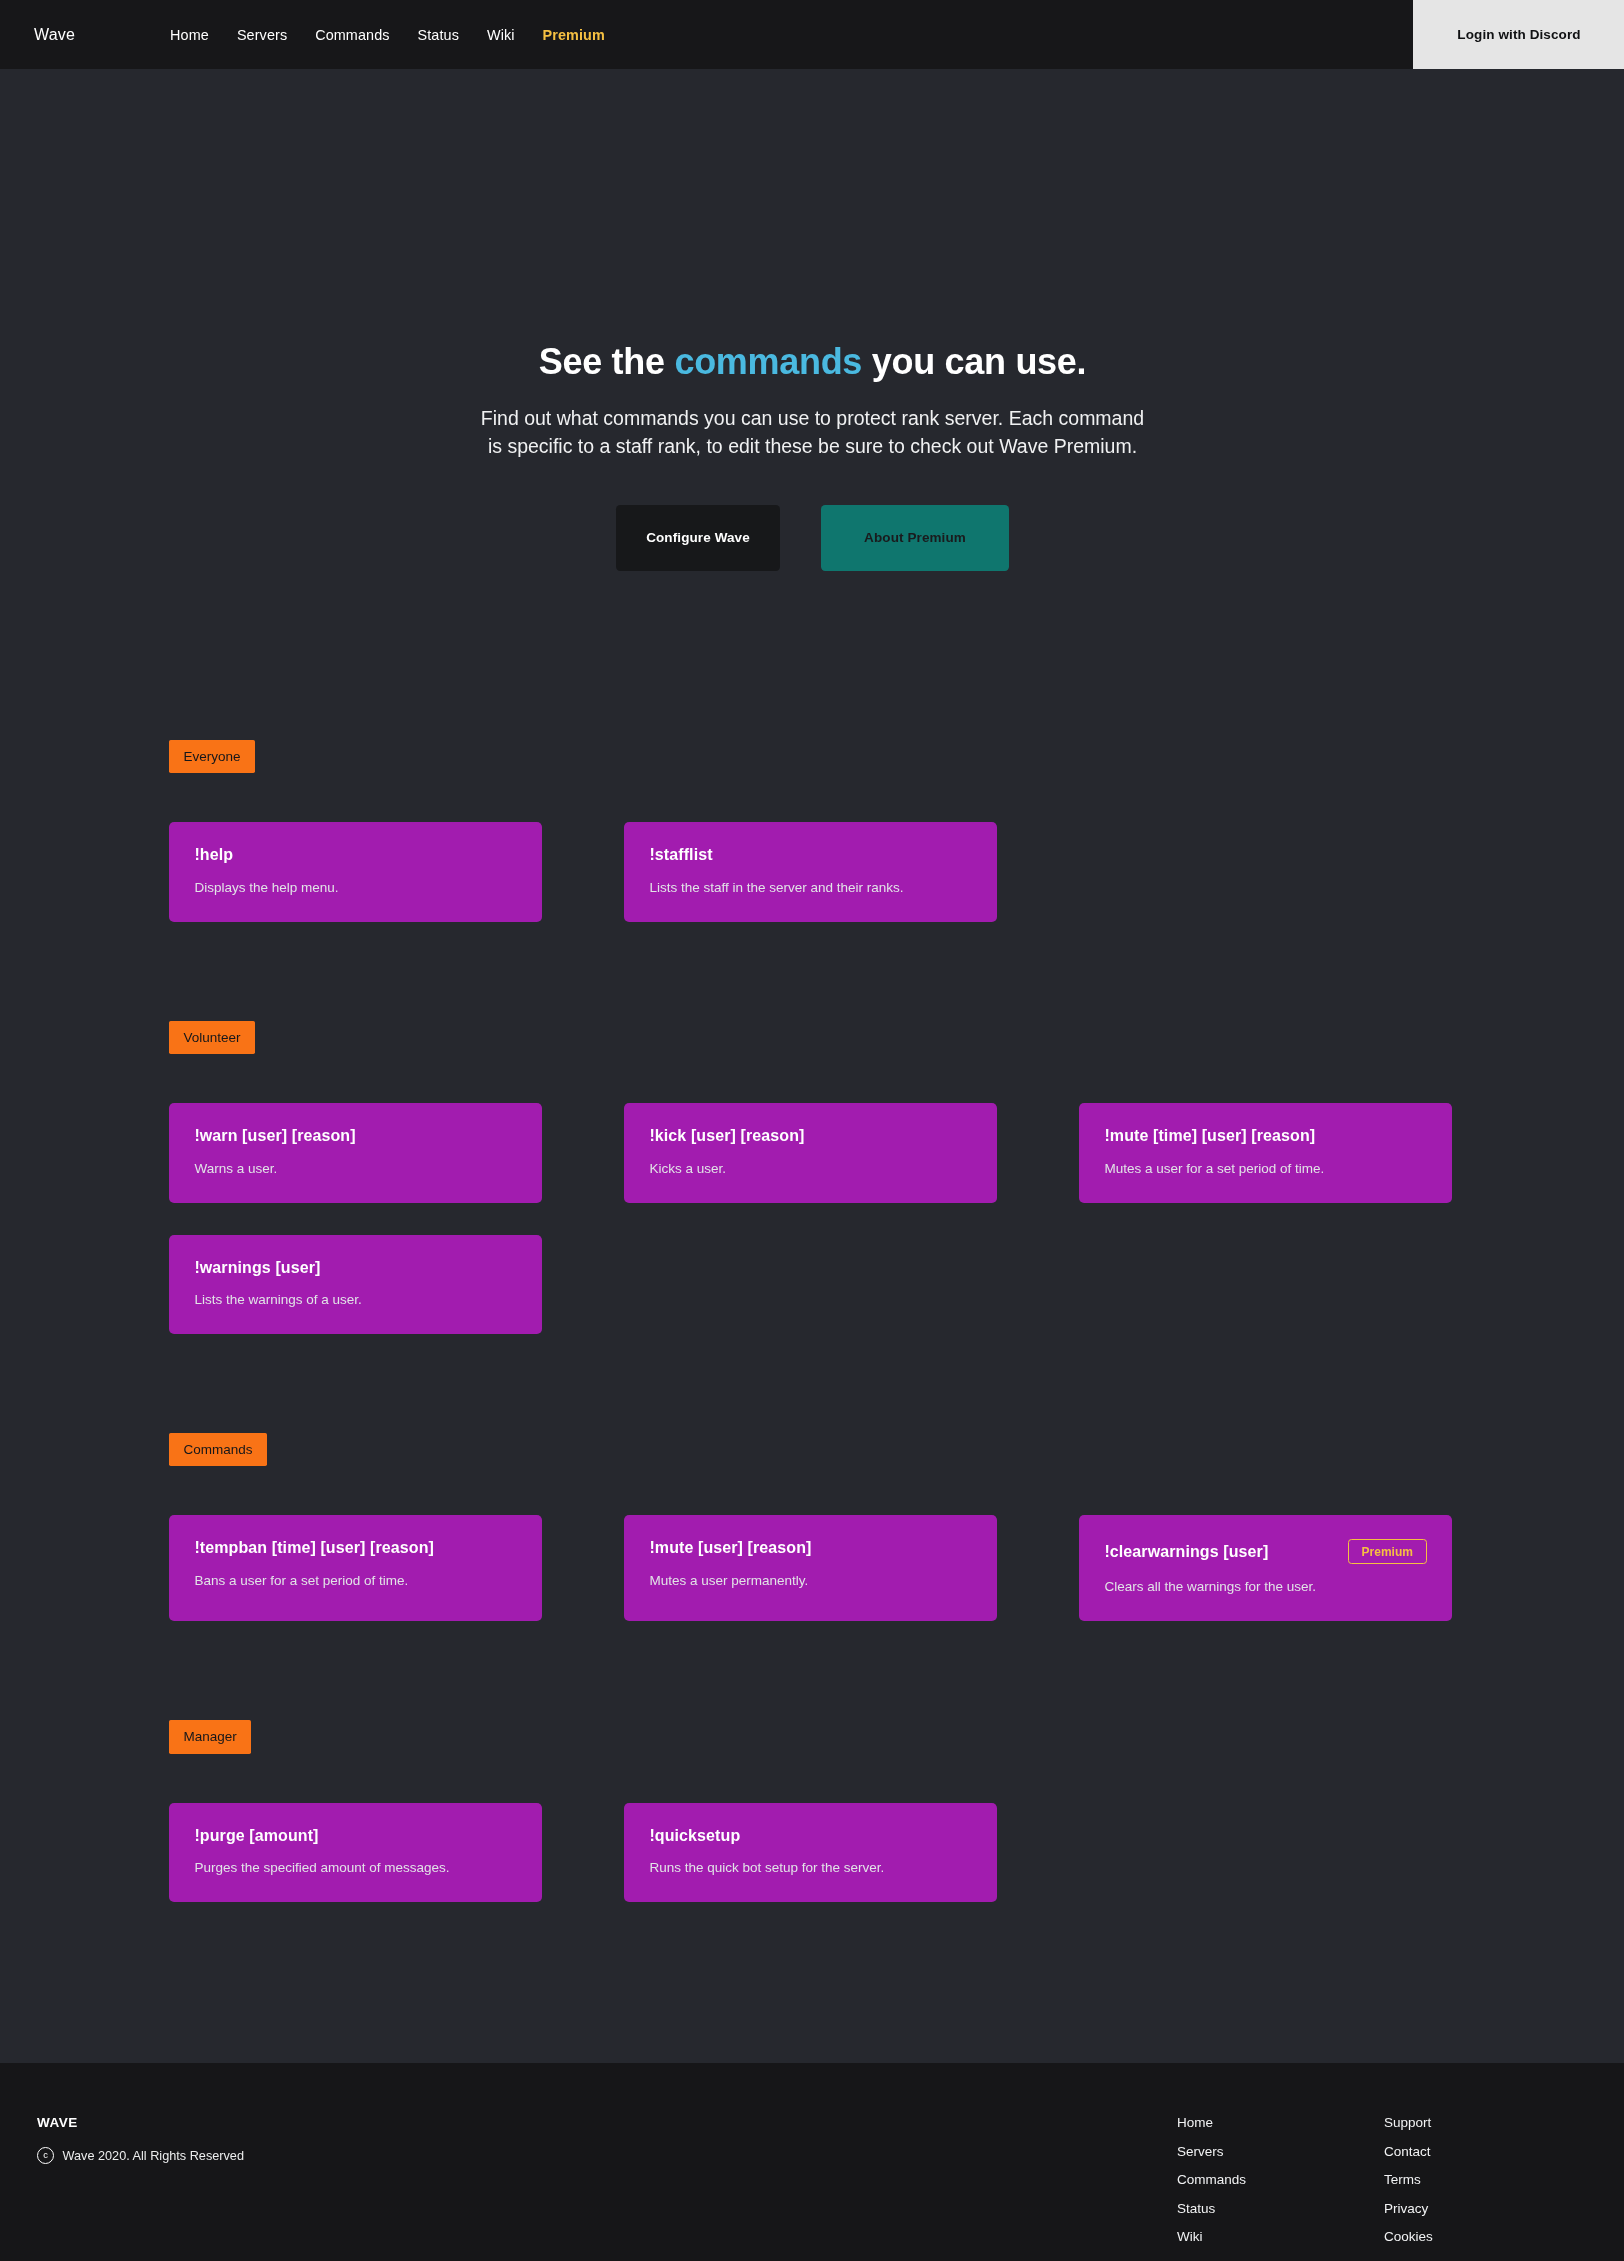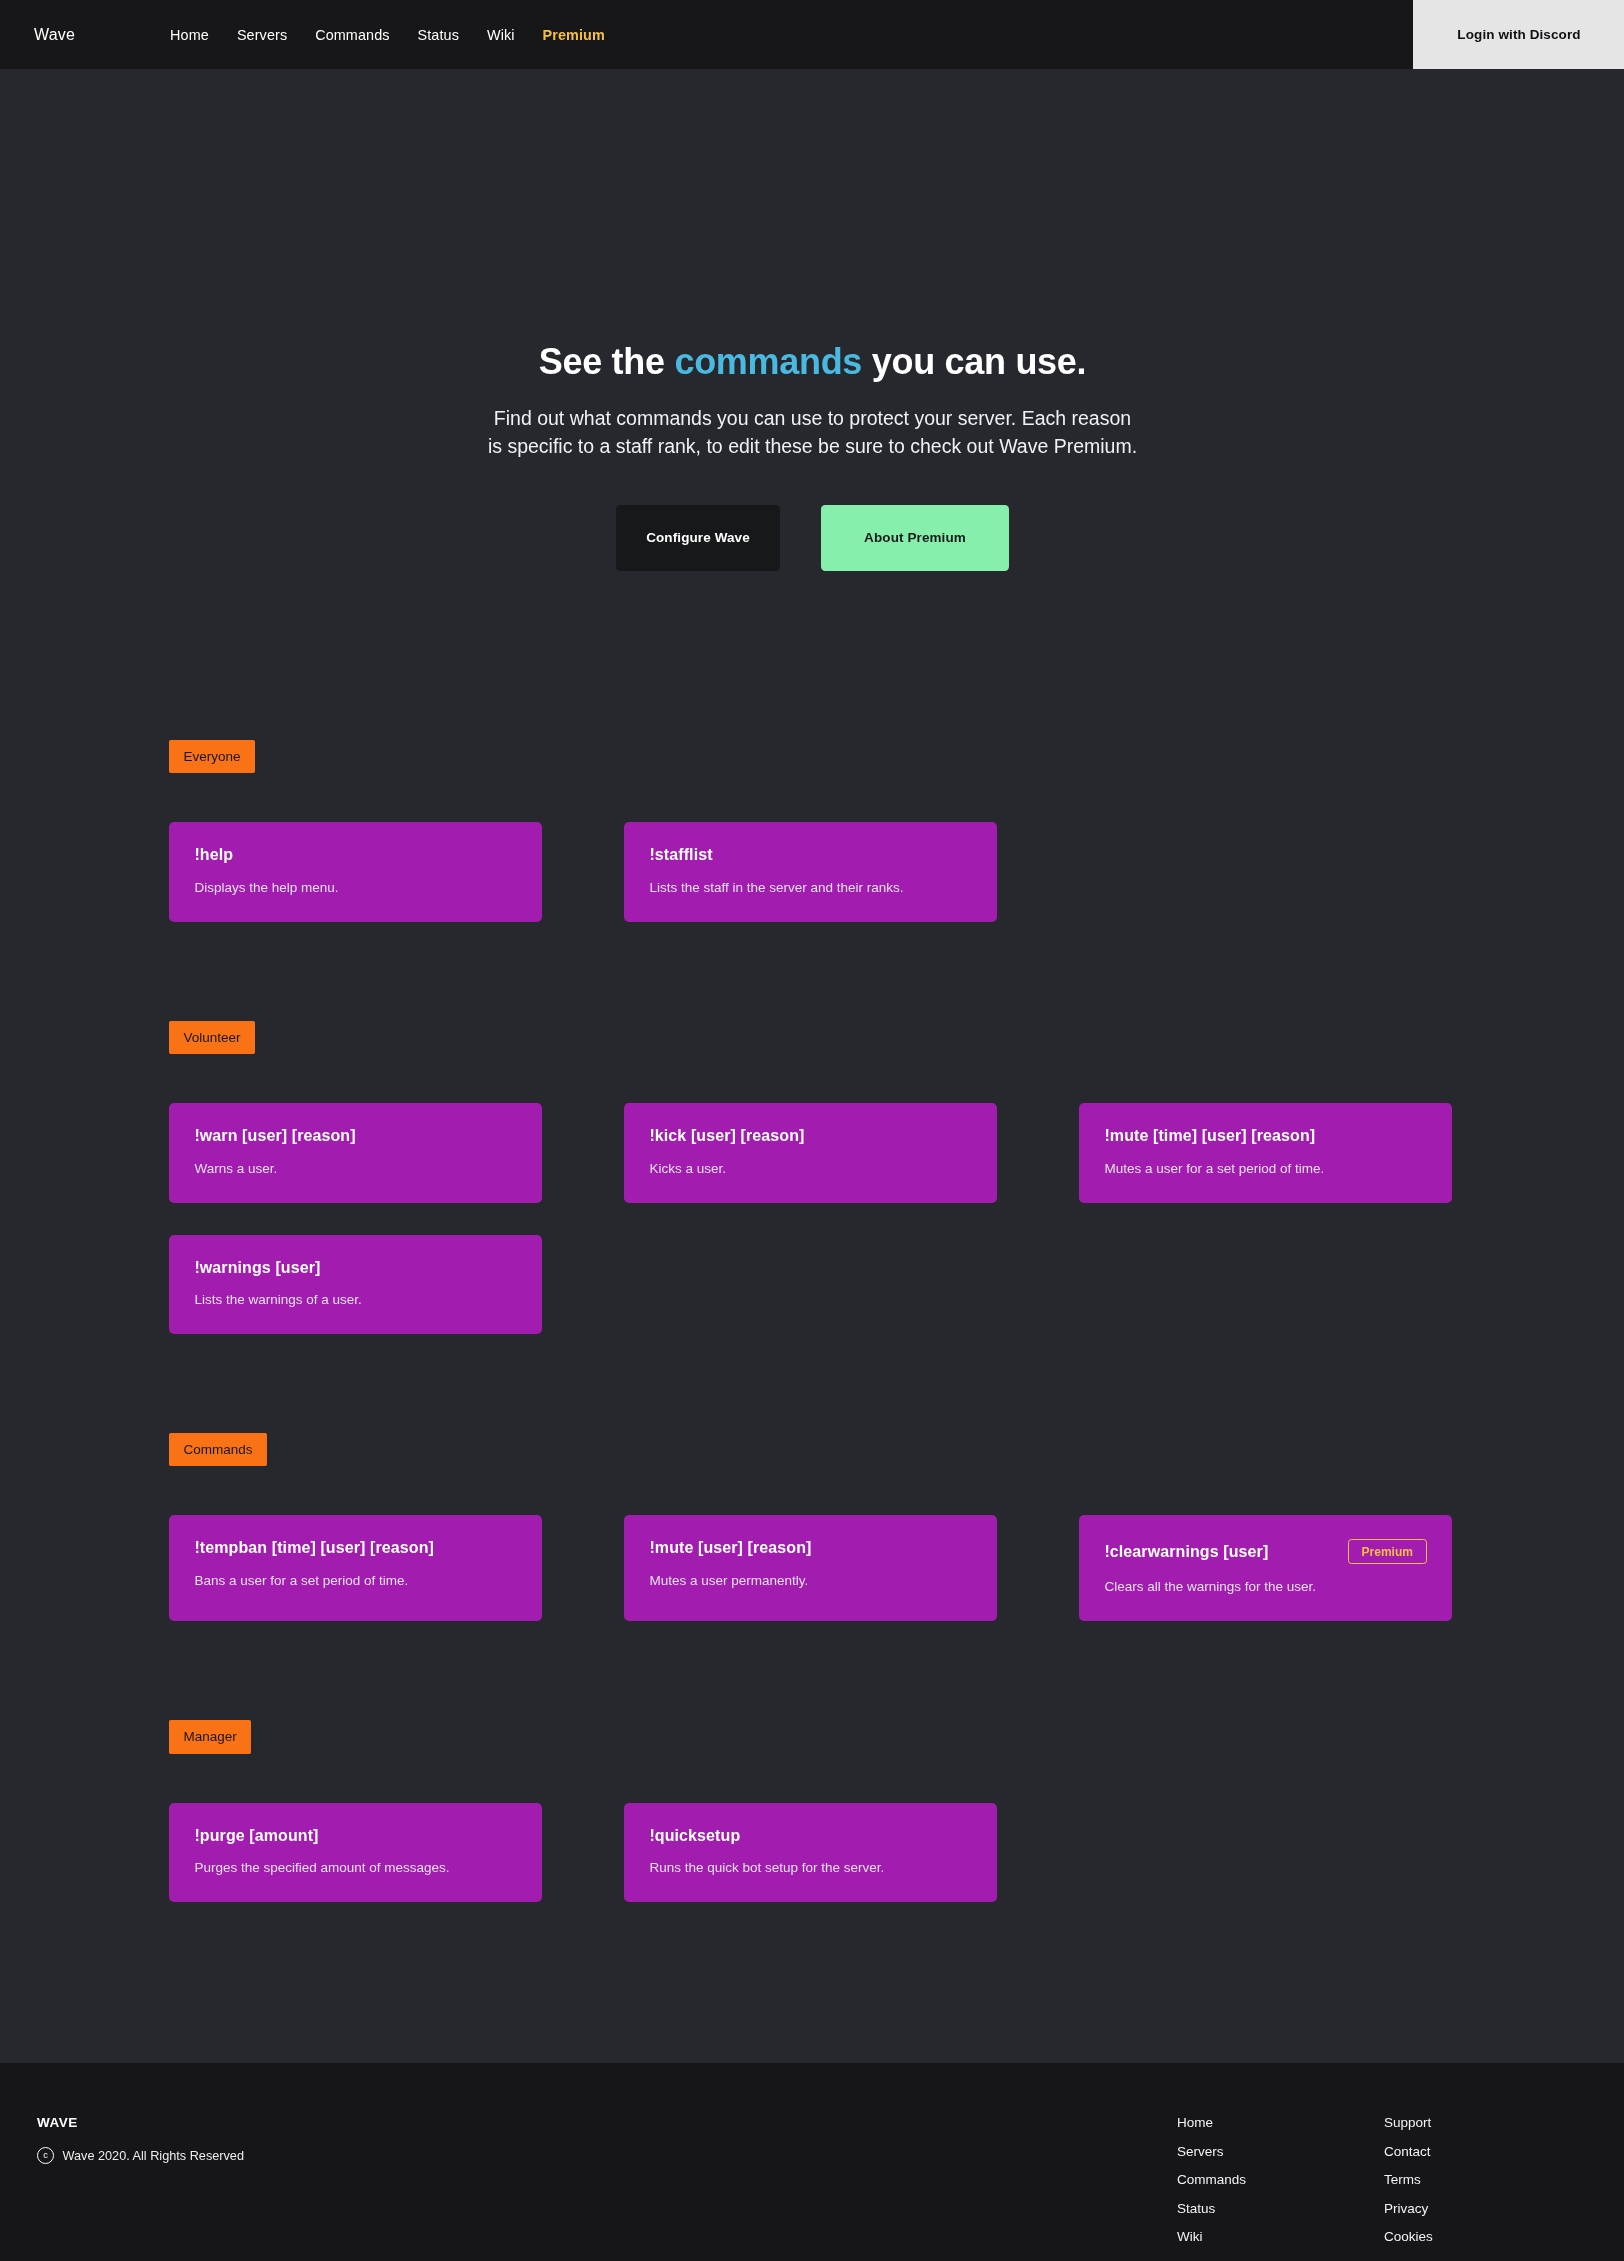--- a/index.html
+++ b/index.html
@@ -111,21 +111,21 @@
     background:#17181a;
     color:#ffffff;
   }
   .btn-yellow {
     width:188px;
     background:#f8c council;
     background:#f8c council;
   }
   .btn-yellow {
     width:188px;
-    background:#86efac;
+    background:#0f766e;
     color:#1a1b1d;
   }
 
   
   .sections {
     padding-top:169px;
     padding-left:169px;
     padding-right:169px;
     padding-bottom:161px;
   }
@@ -259,21 +259,21 @@
       </div>
   </div>
   <button class="login-btn">Login with Discord</button>
 </nav>
 
 <header class="hero">
   <h1 class="hero-title">
     <span>See the </span><span class="accent">commands</span><span> you can use.</span>
   </h1>
   <p class="hero-sub">
-    <span>Find out what commands you can use to protect your server. Each reason</span><br>
+    <span>Find out what commands you can use to protect rank server. Each command</span><br>
     <span>is specific to a staff rank, to edit these be sure to check out Wave Premium.</span>
   </p>
   <div class="hero-btns">
     <button class="btn btn-dark">Configure Wave</button>
     <button class="btn btn-yellow">About Premium</button>
   </div>
 </header>
 
 <main class="sections">
     <section class="rank-section"><div class="rank-badge">Everyone</div><div class="card-grid">

